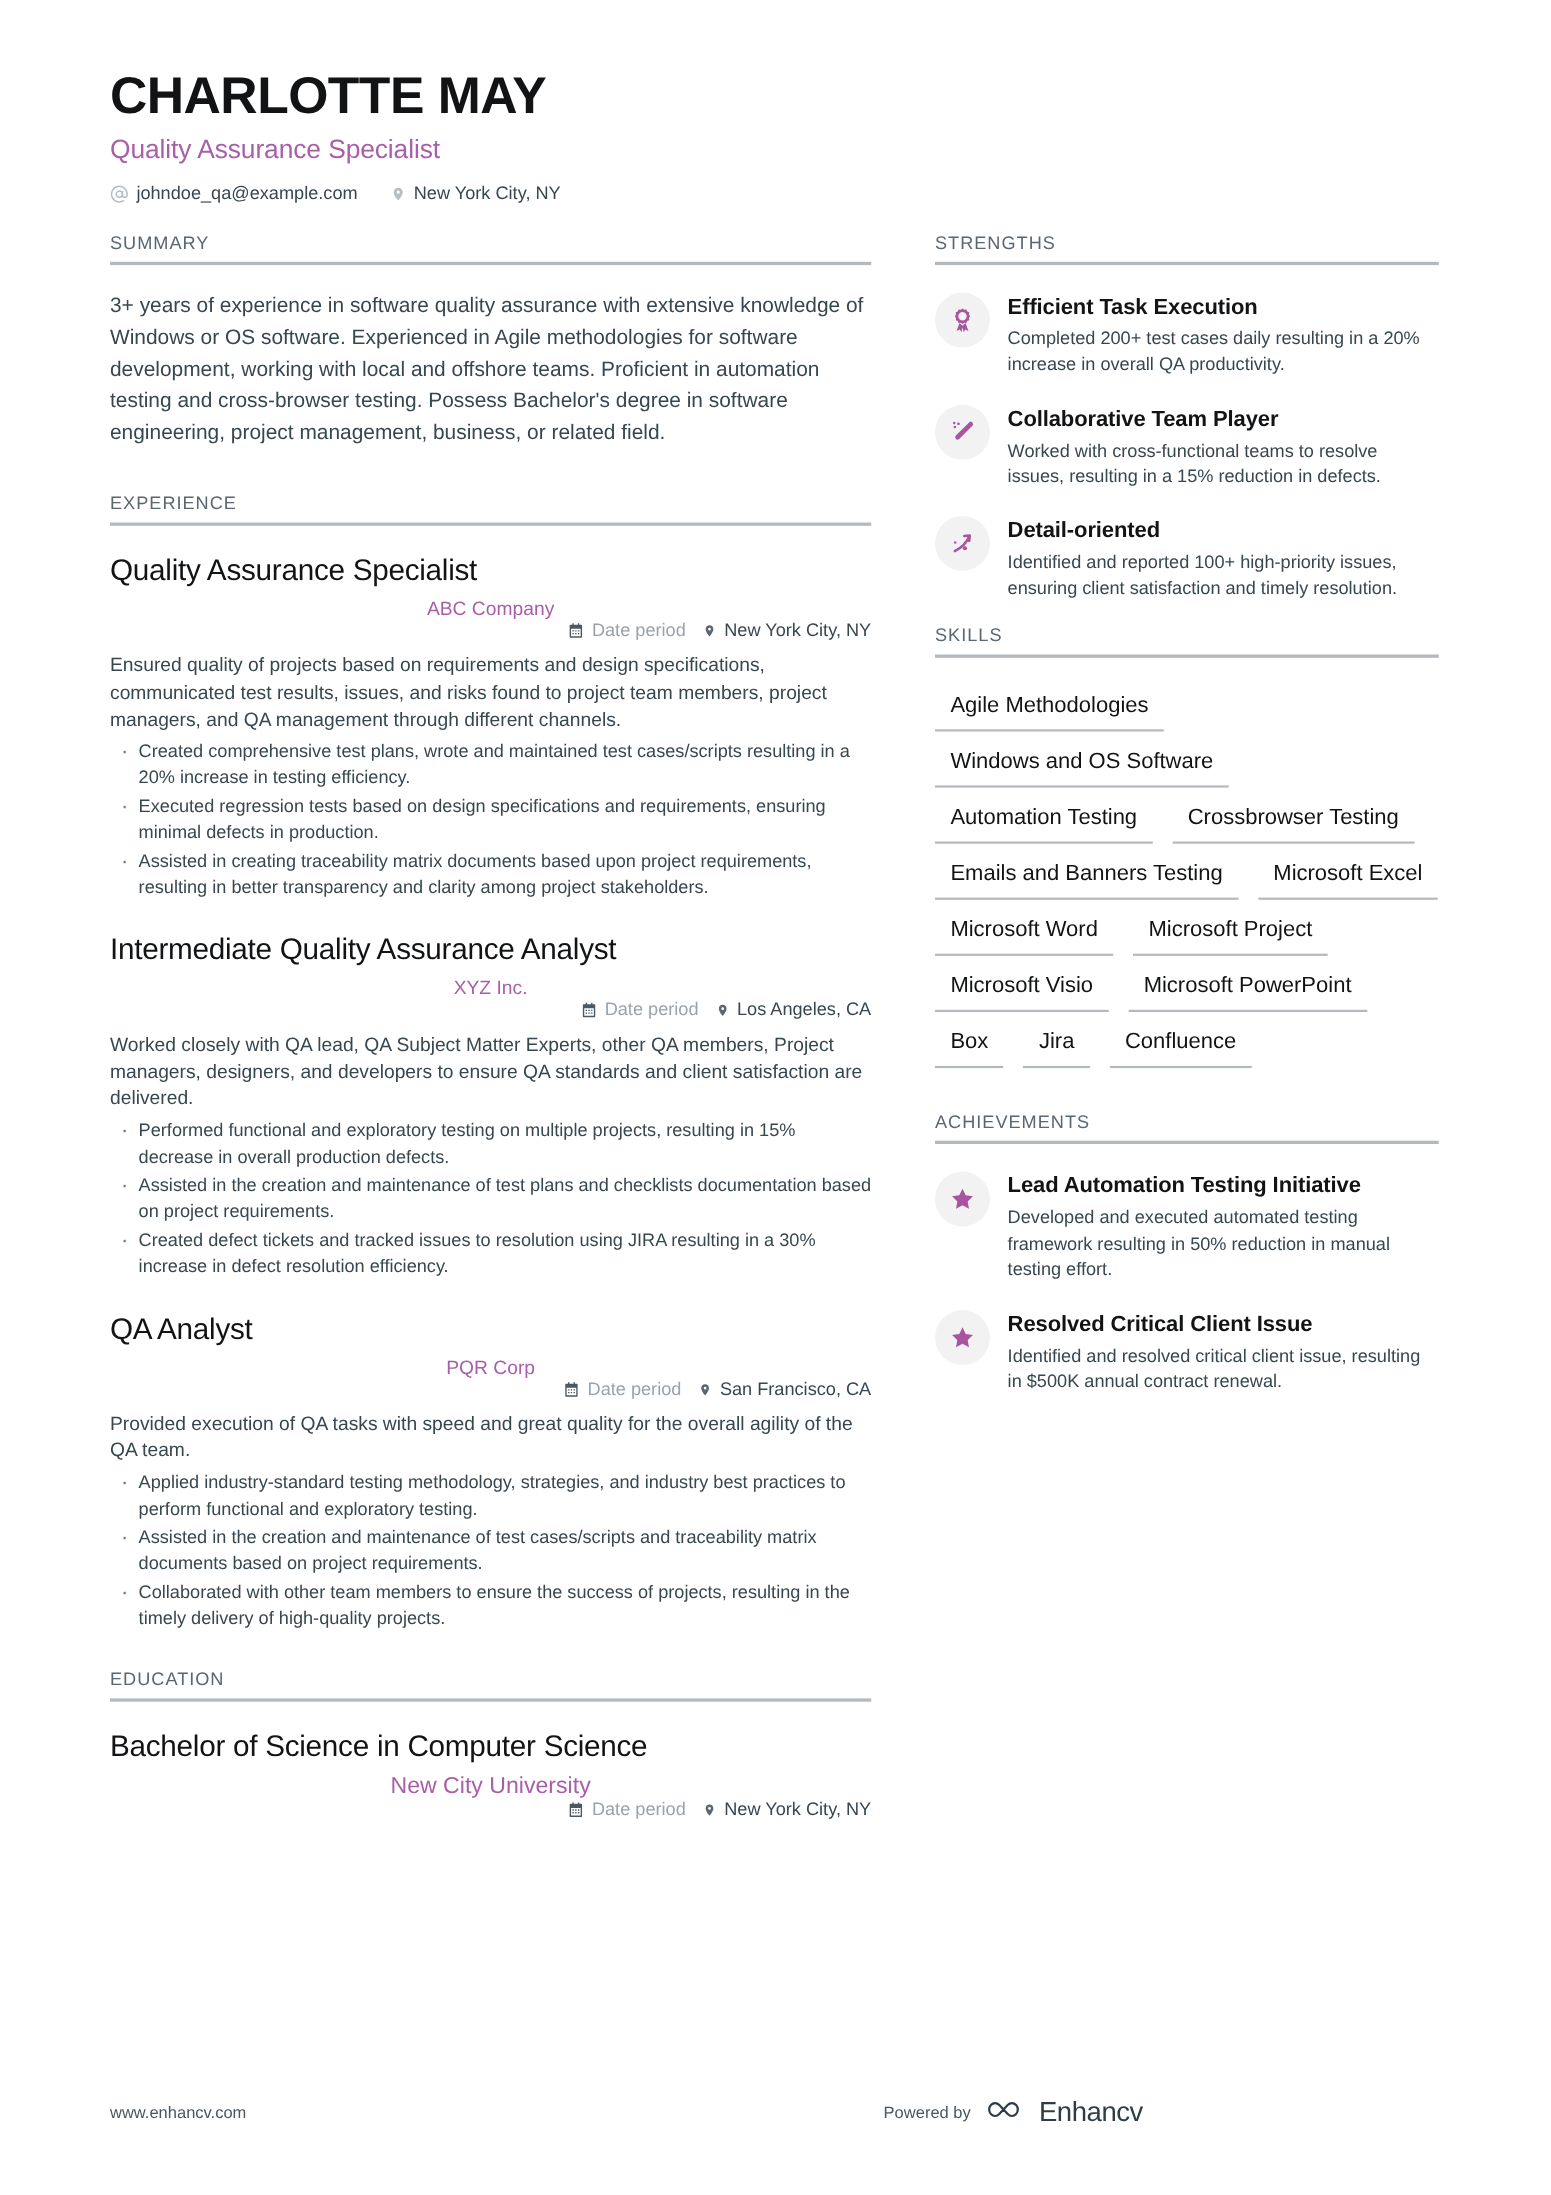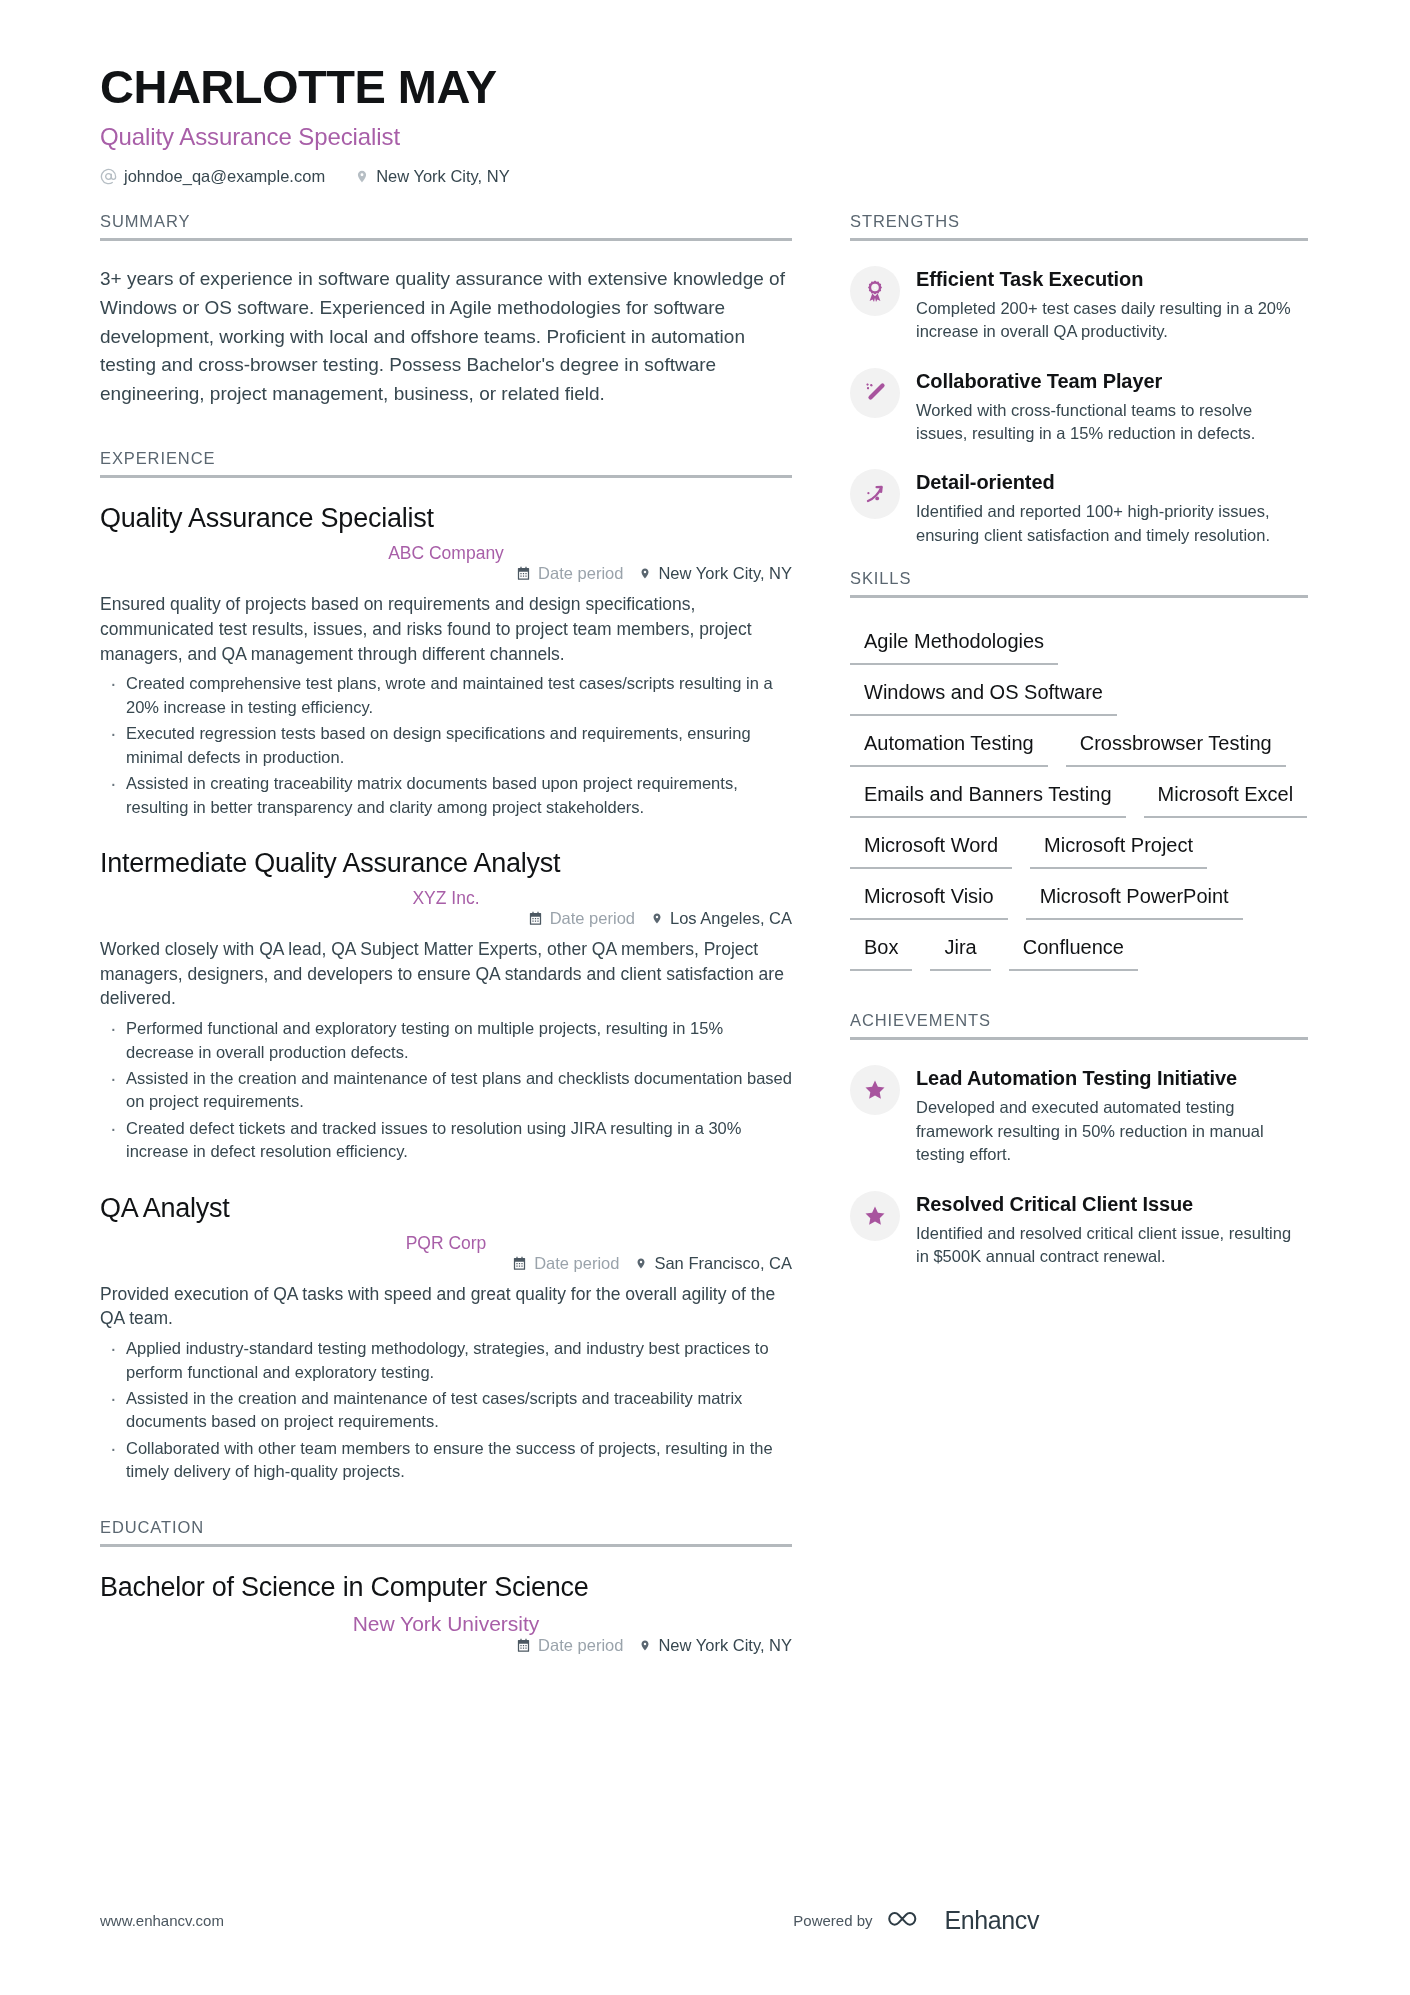--- a/index.html
+++ b/index.html
@@ -244,21 +244,21 @@
   }
   .footer-right {
     display: flex;
     align-items: center;
     gap: 14px;
   }
   .powered-label { font-size: 15px; color: #4a565f; }
   .brand {
     display: flex;
     align-items: flex-end;
-    gap: 16px;
+    gap: 6px;
   }
   .brand-name {
     font-size: 25px;
     color: #2e3c45;
     letter-spacing: -0.4px;
   }
 </style>
 </head>
 <body>
 
@@ -392,21 +392,21 @@
             <li>Collaborated with other team members to ensure the success of projects, resulting in the timely delivery of high-quality projects.</li>
           </ul>
         </div>
       </div>
 
       <div class="section" style="margin-top:34px;">
         <div class="section-title">EDUCATION</div>
         <div class="entry edu-entry">
           <div class="entry-title">Bachelor of Science in Computer Science</div>
           <div class="entry-meta">
-            <span class="entry-company">New York University</span>
+            <span class="entry-company">New City University</span>
             <span class="entry-meta-right">
               <span class="meta-chunk date">
                 <span class="meta-icon">
                   <svg width="15" height="15" viewBox="0 0 24 24" fill="currentColor">
                     <path d="M7 1h2v2h6V1h2v2h3a1 1 0 0 1 1 1v17a1 1 0 0 1-1 1H4a1 1 0 0 1-1-1V4a1 1 0 0 1 1-1h3V1zM5 9v11h14V9H5zm2 2h2v2H7v-2zm4 0h2v2h-2v-2zm4 0h2v2h-2v-2zM7 15h2v2H7v-2zm4 0h2v2h-2v-2zm4 0h2v2h-2v-2z"></path>
                   </svg>
                 </span>
                 <span>Date period</span>
               </span>
               <span class="meta-chunk loc">

